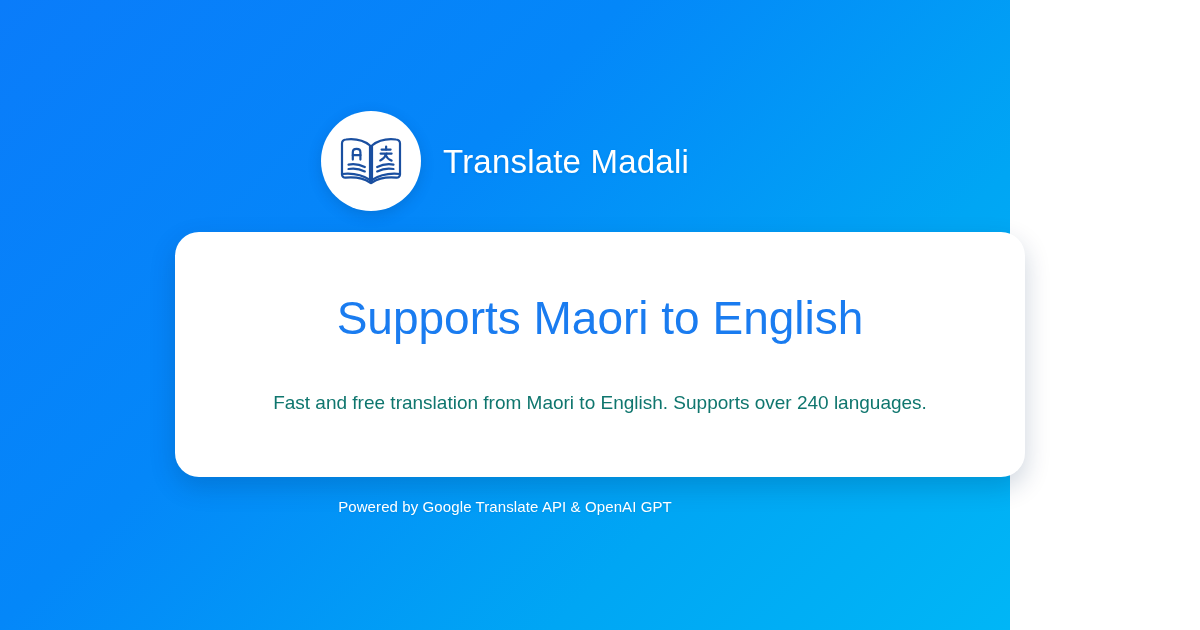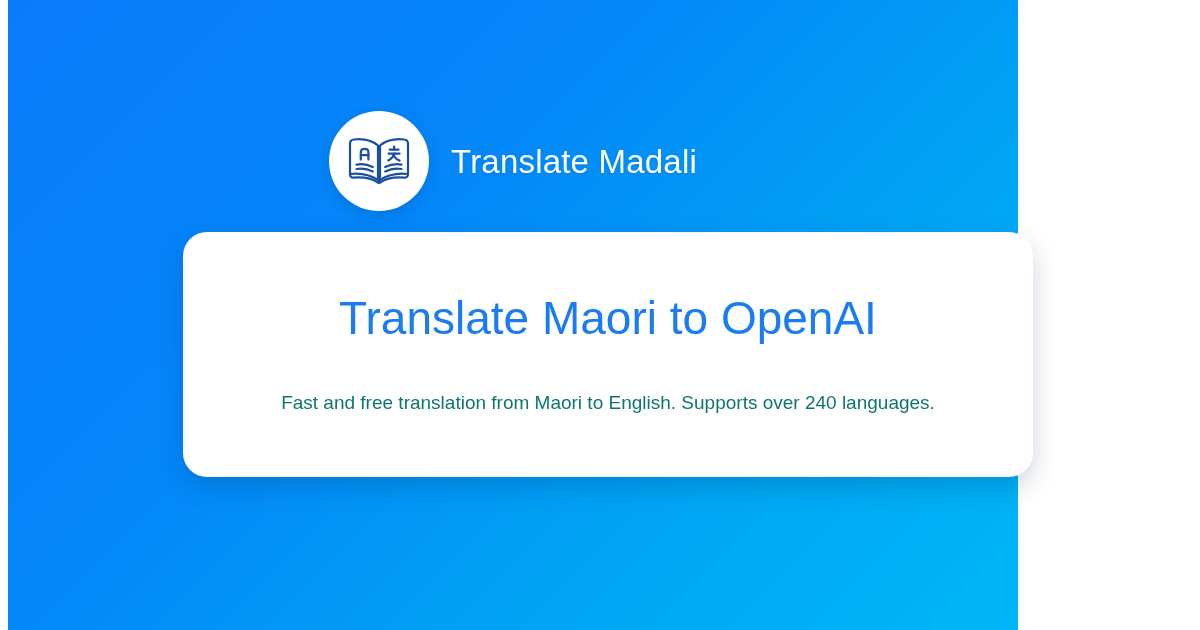--- a/index.html
+++ b/index.html
@@ -16,21 +16,20 @@
 
   .og-card {
     position: relative;
     width: 1010px;
     height: 630px;
     background: linear-gradient(135deg, #0a7cfa 0%, #0487f9 38%, #00a6f4 72%, #00b6f6 100%);
     display: flex;
     flex-direction: column;
     align-items: center;
     box-sizing: border-box;
-    margin-left: 8px;
   }
 
   
   .brand-row {
     position: absolute;
     top: 111px;
     left: 0;
     right: 0;
     display: flex;
     align-items: center;
@@ -155,18 +154,19 @@
             <path d="M47.4 21.6 C48.6 24.6 50.8 26.6 53.6 27.6"></path>
           </g>
         </svg>
       </span>
     </div>
 
     <div class="brand-name">Translate Madali</div>
   </div>
 
   <div class="content-card">
-    <h1 class="headline">Translate Maori to OpenAI</h1>
+    <h1 class="headline">Supports Maori to English</h1>
     <p class="subhead">Fast and free translation from Maori to English. Supports over 240 languages.</p>
   </div>
 
+  <div class="footer-credit">Powered by Google Translate API &amp; OpenAI GPT</div>
 
 </div>
 
 </body></html>

